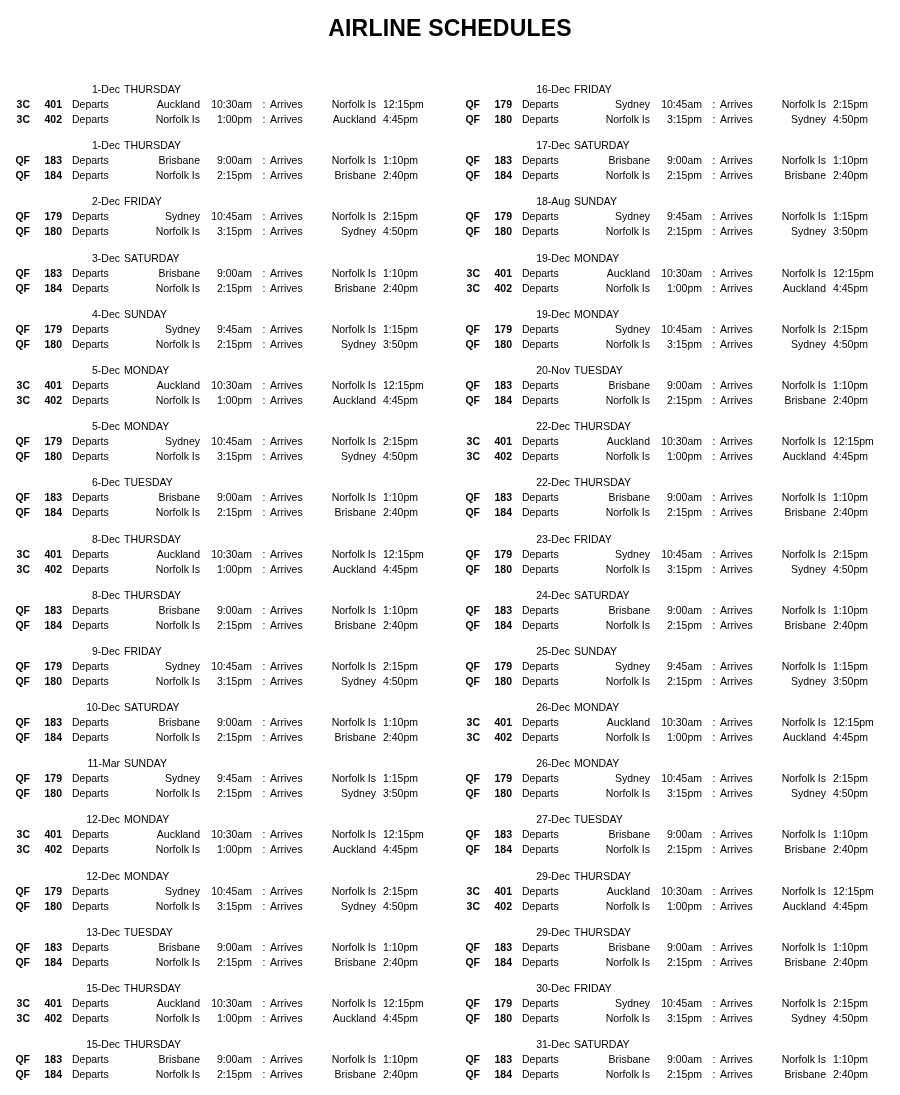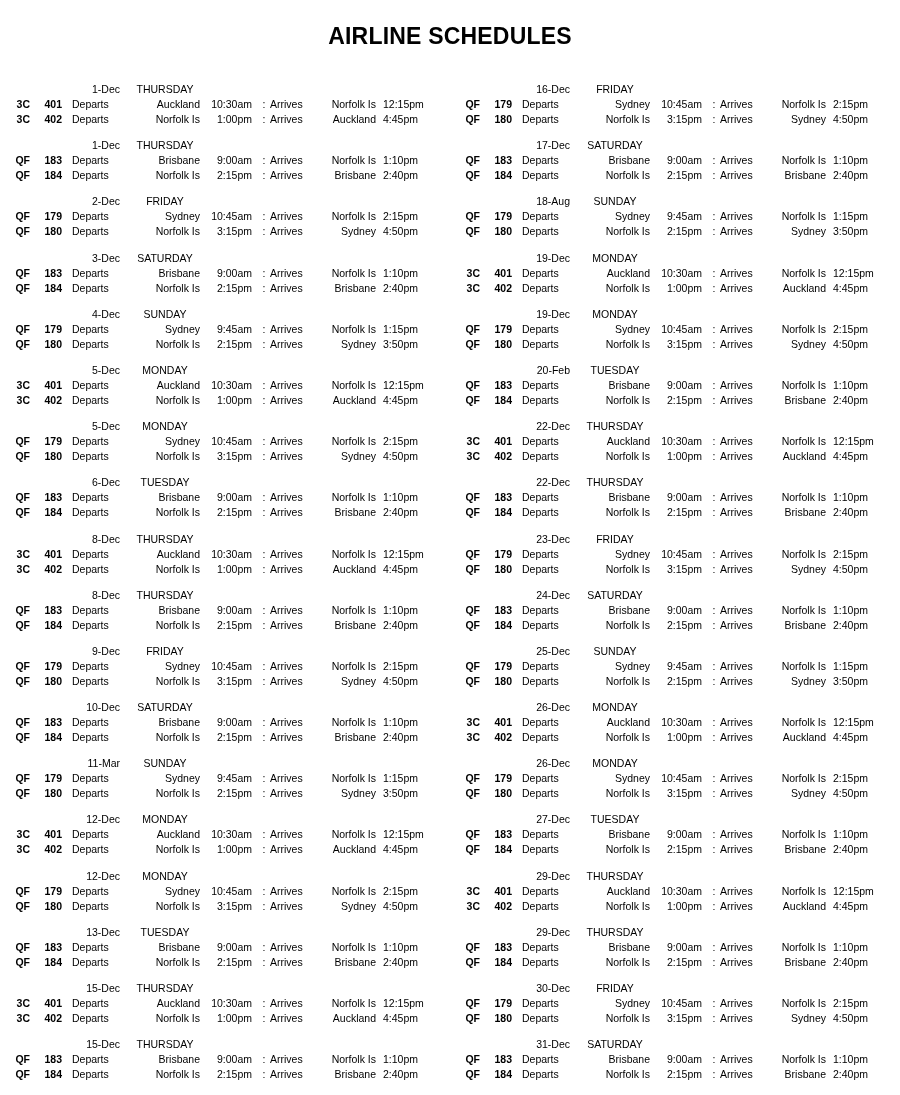--- a/index.html
+++ b/index.html
@@ -20,21 +20,21 @@
     width: 900px;
     height: 1095px;
     position: relative;
   }
   .title {
     text-align: center;
     font-size: 23px;
     font-weight: bold;
     letter-spacing: 0.2px;
     margin: 0;
-    padding-top: 22px;
+    padding-top: 14px;
     line-height: 28px;
   }
   .subtitle {
     text-align: center;
     font-size: 11.5px;
     font-weight: bold;
     letter-spacing: 0.2px;
     margin: 0;
     padding-top: 2px;
     line-height: 14px;
@@ -79,21 +79,21 @@
     flex-direction: row;
     align-items: baseline;
     height: 15px;
     line-height: 15px;
     font-size: 10.5px;
     font-weight: normal;
     white-space: nowrap;
   }
   .h-spacer { width: 62px; }
   .h-date   { width: 58px; text-align: right; padding-right: 4px; }
-  .h-day    { width: 82px; text-align: center; }
+  .h-day    { width: 82px; }
 </style>
 </head>
 <body>
 
 <div id="page">
 
   <h1 class="title">AIRLINE SCHEDULES</h1>
 
   <div class="columns" id="columns-root">
       <div class="column">
@@ -762,21 +762,21 @@
             <span class="c-deptime">3:15pm</span>
             <span class="c-colon">:</span>
             <span class="c-arr">Arrives</span>
             <span class="c-dest">Sydney</span>
             <span class="c-arrtime">4:50pm</span>
           </div>
         </div>
         <div class="group">
           <div class="hdr-row">
             <span class="h-spacer"></span>
-            <span class="h-date">20-Feb</span>
+            <span class="h-date">20-Nov</span>
             <span class="h-day">TUESDAY</span>
           </div>
           <div class="row">
             <span class="c-air">QF</span>
             <span class="c-flt">183</span>
             <span class="c-dep">Departs</span>
             <span class="c-origin">Brisbane</span>
             <span class="c-deptime">9:00am</span>
             <span class="c-colon">:</span>
             <span class="c-arr">Arrives</span>

